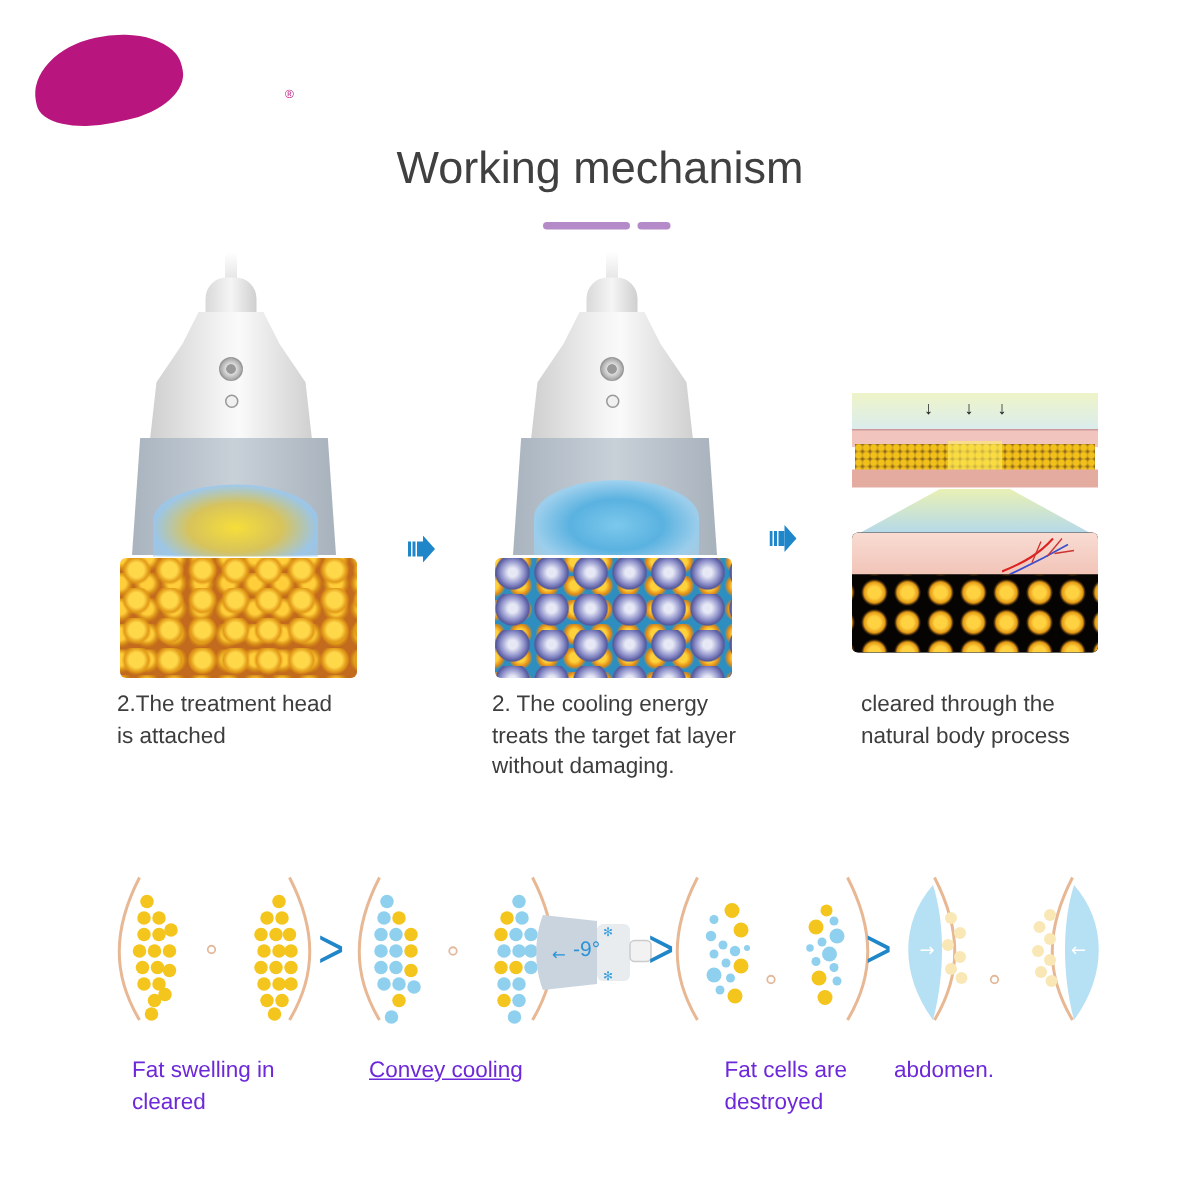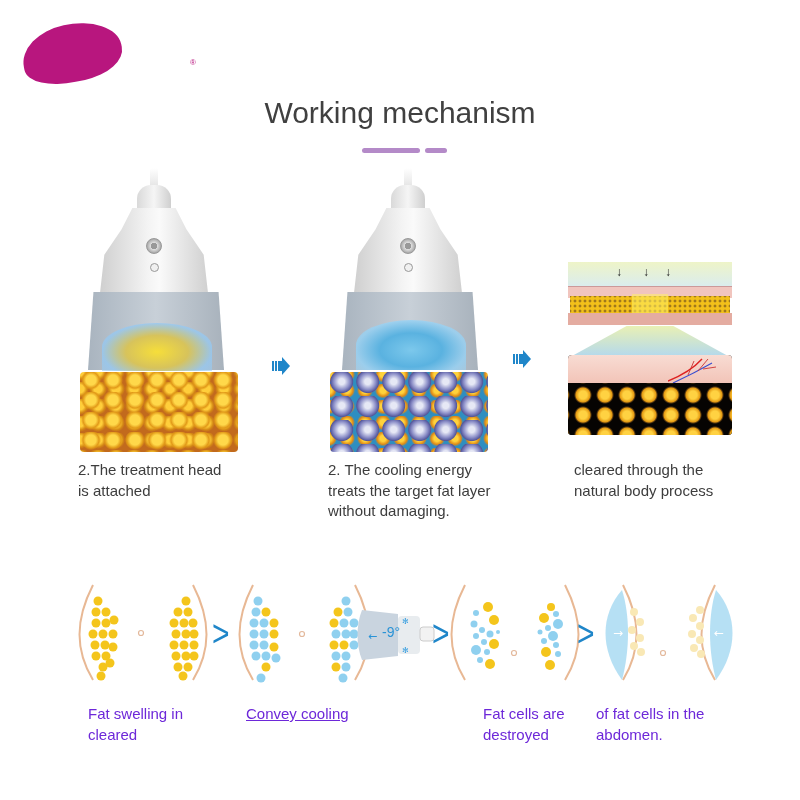--- a/index.html
+++ b/index.html
@@ -329,15 +329,14 @@
   <div>cleared</div>
 </div>
 <div class="bottom-caption" style="left:246px;top:704px;text-decoration:underline;">
   <div>Convey cooling</div>
 </div>
 <div class="bottom-caption" style="left:464px;top:704px;margin-left:19px;">
   <div>Fat cells are</div>
   <div>destroyed</div>
 </div>
 <div class="bottom-caption" style="left:596px;top:704px;">
-  <div>of fat cells in the</div>
   <div>abdomen.</div>
 </div>
 
 </body></html>

